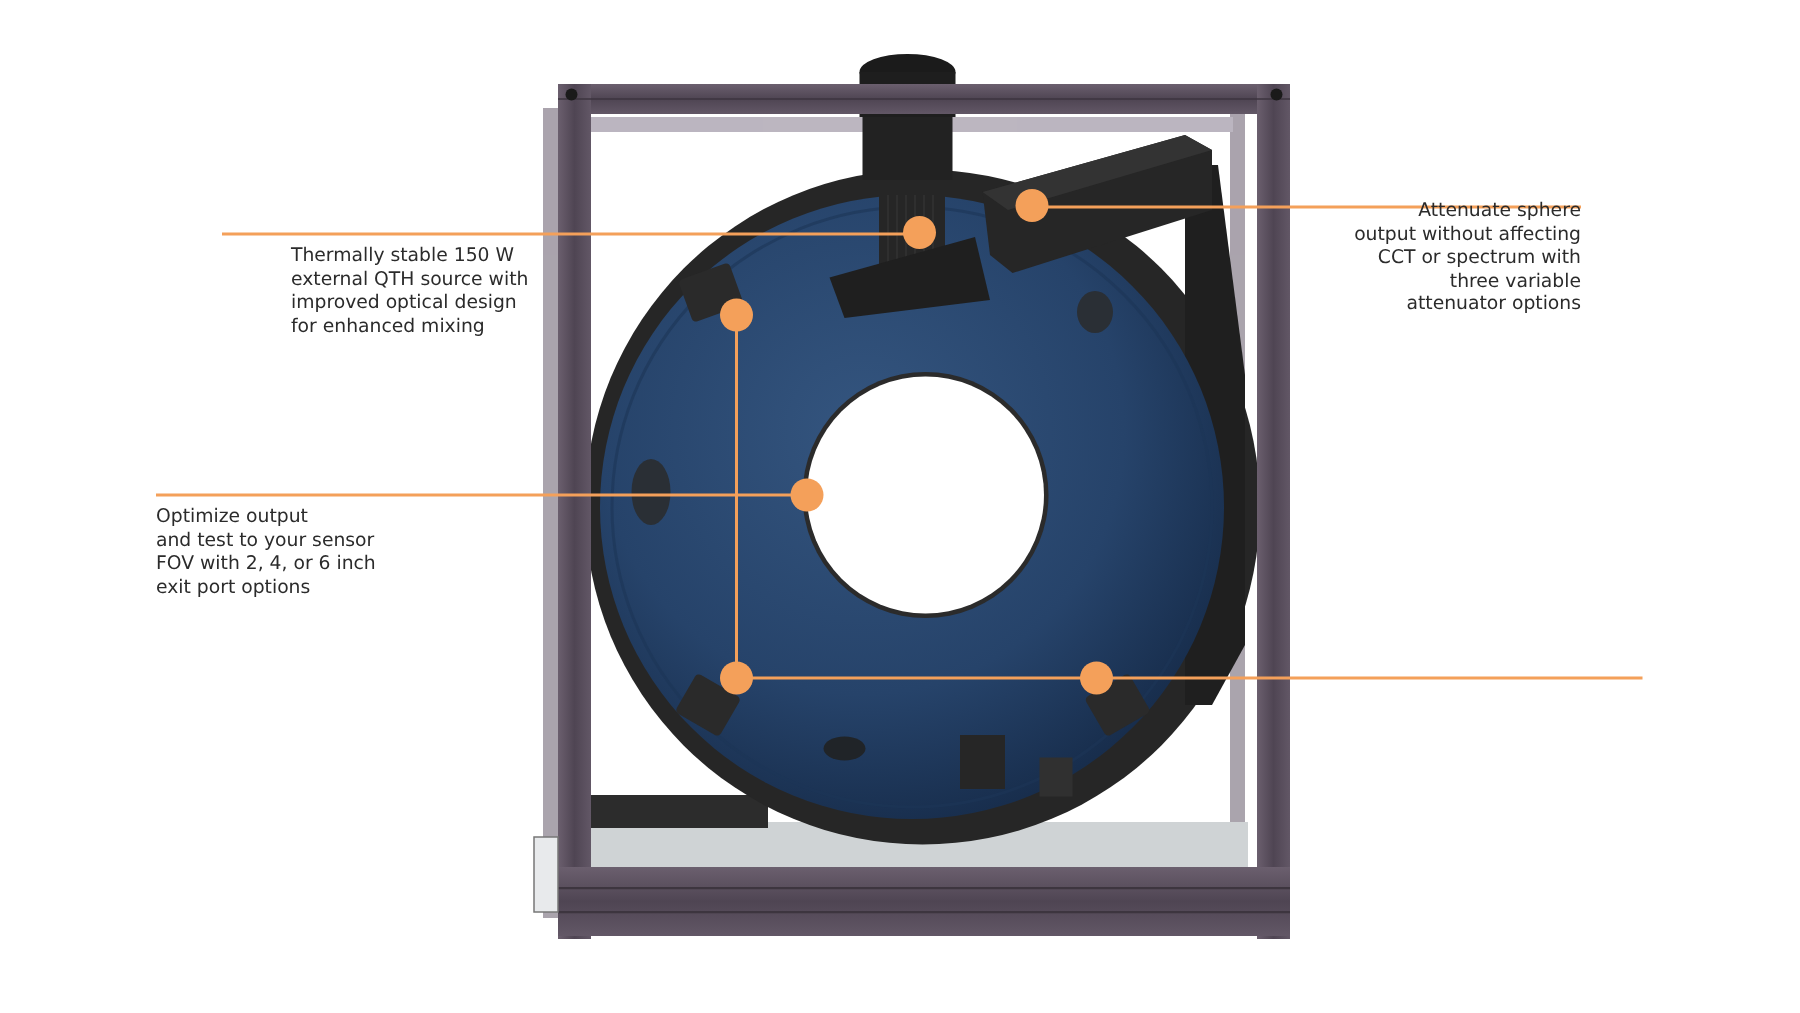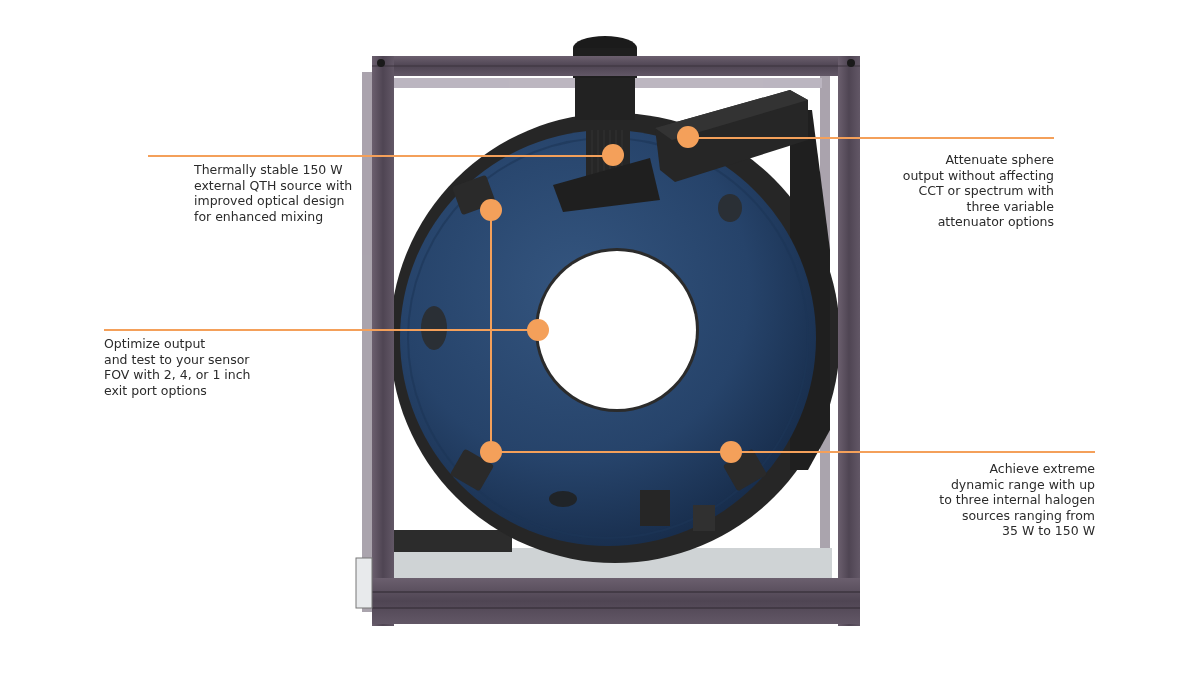--- a/index.html
+++ b/index.html
@@ -114,27 +114,22 @@
   <div class="dot" style="left:688px; top:137px;"></div>
   <div class="dot" style="left:538px; top:330px;"></div>
   <div class="dot" style="left:491px; top:210px;"></div>
   <div class="dot" style="left:491px; top:452px;"></div>
   <div class="dot" style="left:731px; top:452px;"></div>
 
   <div class="label" style="left:148px; top:162px;margin-left:46px;">Thermally stable 150 W
 external QTH source with
 improved optical design
 for enhanced mixing</div>
-  <div class="label right" style="right:146px; top:152px;">Attenuate sphere
+  <div class="label right" style="right:146px; top:132px;">Attenuate sphere
 output without affecting
 CCT or spectrum with
 three variable
 attenuator options</div>
   <div class="label" style="left:104px; top:336px;">Optimize output
 and test to your sensor
-FOV with 2, 4, or 1 inch
+FOV with 2, 4, or 6 inch
 exit port options</div>
-  <div class="label right" style="right:105px; top:461px;">Achieve extreme
-dynamic range with up
-to three internal halogen
-sources ranging from
-35 W to 150 W</div>
 </div>
 
 </body></html>

